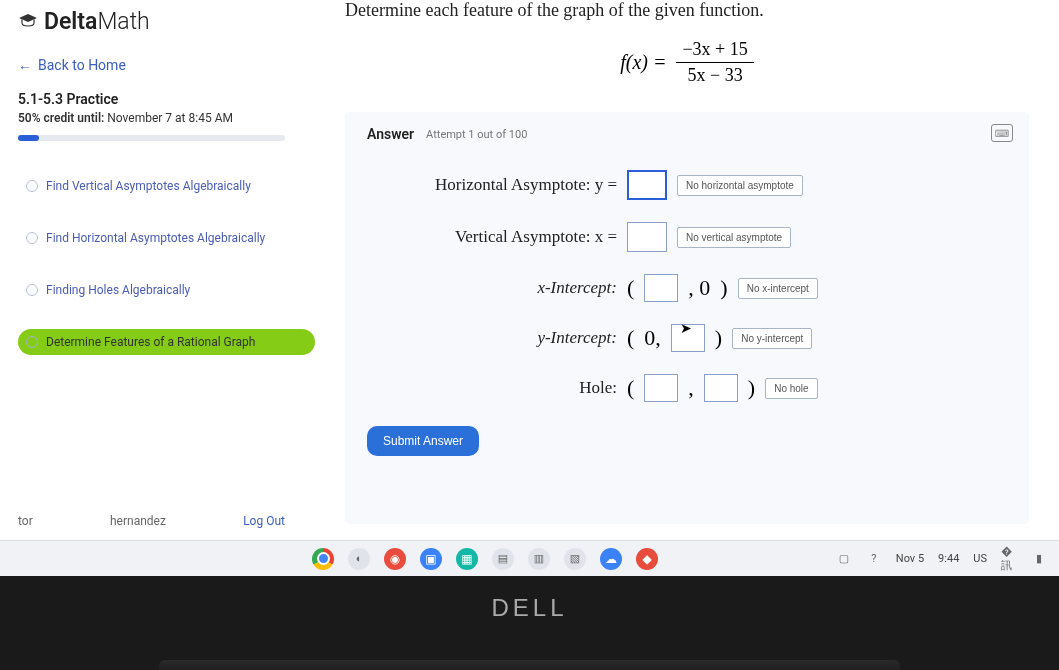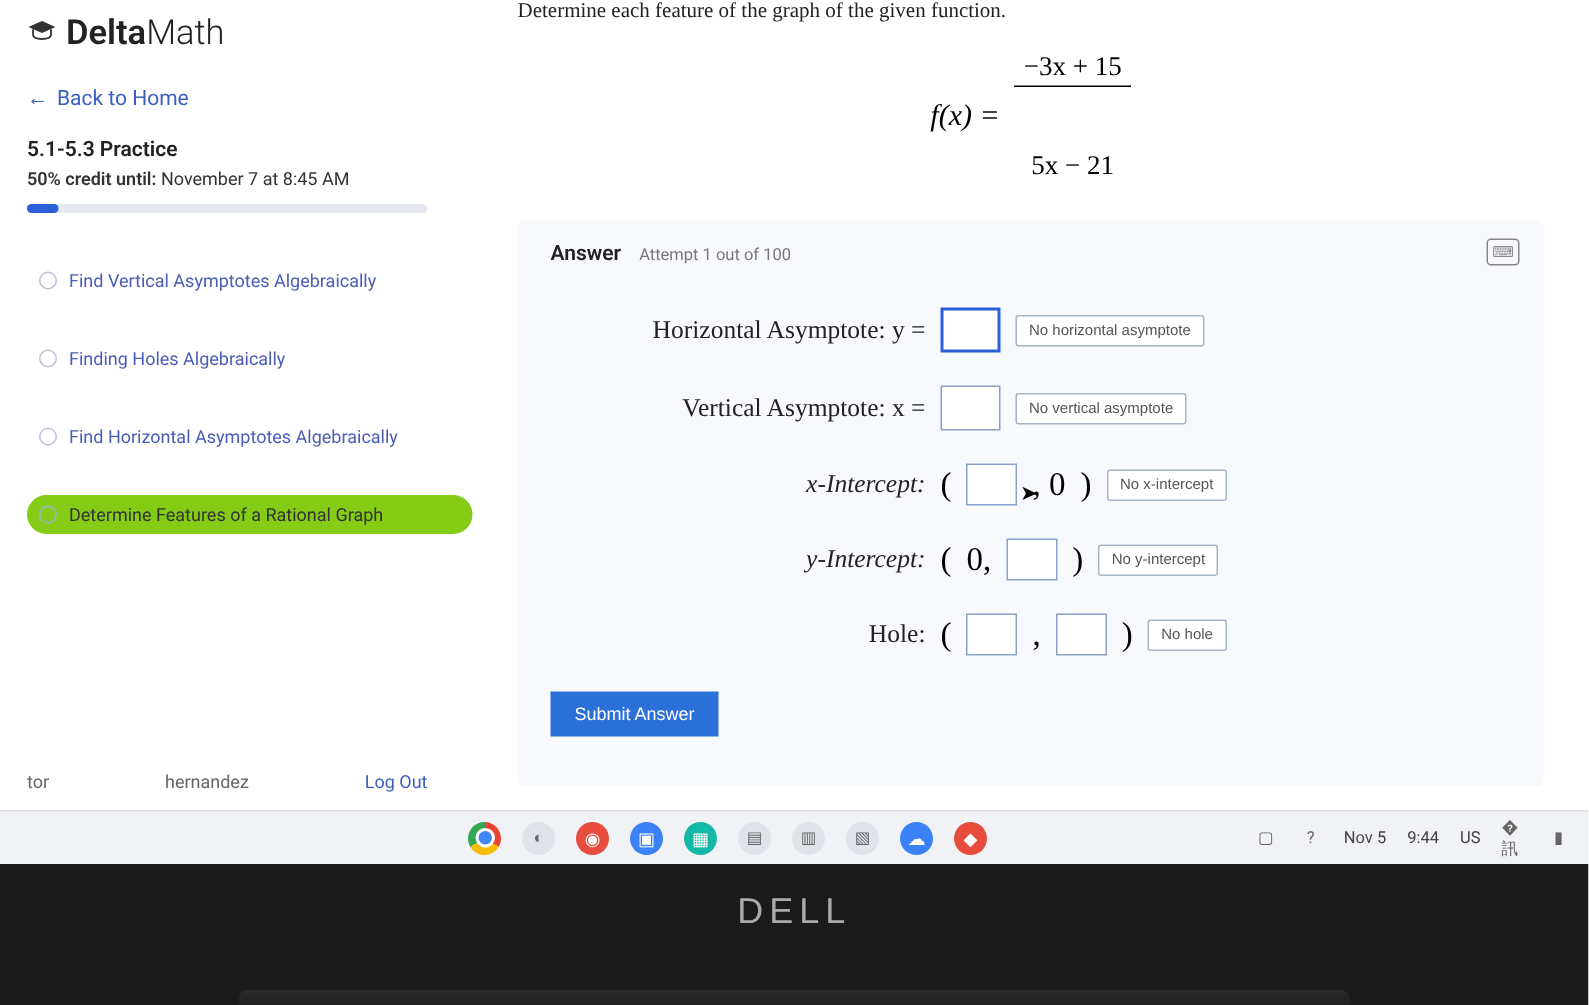--- a/index.html
+++ b/index.html
@@ -17,40 +17,40 @@
 .progress-bar { height: 6px; background: #e6e9ef; border-radius: 3px; margin-right: 30px; position: relative; margin-bottom: 32px; }
 .progress-fill { position: absolute; left: 0; top: 0; bottom: 0; width: 8%; background: #2b5fd8; border-radius: 3px; }
 .topics { list-style: none; display: flex; flex-direction: column; gap: 26px; }
 .topic { display: flex; align-items: center; gap: 8px; font-size: 12px; color: #4a5db5; padding: 6px 8px; border-radius: 14px; cursor: pointer; }
 .topic .circ { width: 12px; height: 12px; border: 1.5px solid #b8c0d8; border-radius: 50%; flex-shrink: 0; }
 .topic.active { background: #84cc16; color: #333; }
 .topic.active .circ { border-color: #a0b0d0; }
 .sidebar-footer { margin-top: auto; padding: 8px 30px 12px 0; display: flex; justify-content: space-between; align-items: center; font-size: 12px; color: #666; }
 .logout { color: #3b5fc0; cursor: pointer; }
 .main { flex: 1; padding: 0 30px 16px 30px; display: flex; flex-direction: column; }
-.prompt { font-family: Georgia, 'Times New Roman', serif; font-size: 14px; color: #222; margin-bottom: 18px; }
+.prompt { font-family: Georgia, 'Times New Roman', serif; font-size: 18px; color: #222; margin-bottom: 18px; }
 .formula { font-family: Georgia, 'Times New Roman', serif; font-size: 20px; text-align: center; margin-bottom: 26px; display: flex; justify-content: center; align-items: center; gap: 10px; }
-.frac { display: inline-flex; flex-direction: column; align-items: center; font-size: 18px; gap: 40px; }
+.frac { display: inline-flex; flex-direction: column; align-items: center; font-size: 18px; }
 .frac .num { border-bottom: 1.3px solid #000; padding: 0 6px 2px; }
 .frac .den { padding-top: 2px; }
 .answer-panel { background: #f7f9fc; border-radius: 4px; padding: 14px 22px 18px; position: relative; flex: 1; }
 .answer-head { display: flex; align-items: center; gap: 12px; margin-bottom: 28px; }
 .answer-head .lbl { font-weight: 600; font-size: 14px; color: #222; }
 .answer-head .attempt { font-size: 11px; color: #777; }
 .keypad-icon { position: absolute; right: 16px; top: 12px; width: 22px; height: 18px; border: 1.5px solid #888; border-radius: 3px; cursor: pointer; display: flex; align-items: center; justify-content: center; font-size: 10px; color: #888; }
 .rows { display: flex; flex-direction: column; gap: 22px; padding-left: 20px; }
 .row { display: flex; align-items: center; gap: 10px; }
 .row-label { font-family: Georgia, serif; font-size: 17px; color: #222; width: 230px; text-align: right; }
 .ital { font-style: italic; }
 .inp { width: 40px; height: 30px; border: 1.5px solid #8aa0c8; background: #fff; font-size: 14px; text-align: center; }
 .inp.focus { border: 2px solid #2b5fd8; }
 .inp.sm { width: 34px; height: 28px; }
 .paren { font-family: Georgia, serif; font-size: 22px; }
 .no-btn { border: 1px solid #a8b4c8; background: #fff; font-size: 10px; color: #555; padding: 4px 8px; border-radius: 2px; cursor: pointer; }
-.submit { margin-top: 24px; background: #2b6fd8; color: #fff; border: none; padding: 8px 16px; font-size: 12px; border-radius: 0; cursor: pointer; }
+.submit { margin-top: 24px; background: #2b6fd8; color: #fff; border: none; padding: 8px 16px; font-size: 12px; border-radius: 10px; cursor: pointer; }
 .cursor-arrow { position: absolute; left: 680px; top: 320px; font-size: 14px; pointer-events: none; }
 .taskbar { height: 36px; background: #f0f2f5; display: flex; align-items: center; padding: 0 12px; gap: 12px; border-top: 1px solid #ddd; }
 .taskbar .apps { display: flex; gap: 14px; margin-left: 300px; }
 .tb-icon { width: 22px; height: 22px; border-radius: 50%; display: flex; align-items: center; justify-content: center; font-size: 12px; cursor: pointer; }
 .tb-chrome { background: conic-gradient(#ea4335 0 120deg,#fbbc05 120deg 240deg,#34a853 240deg 360deg); position: relative; }
 .tb-chrome::after { content: ""; position: absolute; width: 9px; height: 9px; background: #4285f4; border: 2px solid #fff; border-radius: 50%; }
 .tb-generic { background: #e0e3ea; color: #666; font-size: 11px; }
 .tb-red { background: #e74c3c; color: #fff; }
 .tb-blue { background: #3b82f6; color: #fff; }
 .tb-teal { background: #14b8a6; color: #fff; }
@@ -86,45 +86,45 @@
     <div class="progress-bar">
         <div class="progress-fill"></div>
       </div>
     <ul class="topics">
       <li class="topic">
           <span class="circ"></span>
           <span>Find Vertical Asymptotes Algebraically</span>
         </li>
       <li class="topic">
           <span class="circ"></span>
+          <span>Find Horizontal Asymptotes Algebraically</span>
+        </li>
+      <li class="topic">
+          <span class="circ"></span>
           <span>Finding Holes Algebraically</span>
-        </li>
-      <li class="topic">
-          <span class="circ"></span>
-          <span>Find Horizontal Asymptotes Algebraically</span>
         </li>
       <li class="topic active">
           <span class="circ"></span>
           <span>Determine Features of a Rational Graph</span>
         </li>
     </ul>
     <div class="sidebar-footer">
       <span>tor</span>
       <span>hernandez</span>
       <span class="logout">Log Out</span>
     </div>
   </aside>
 
   <main class="main">
     <div class="prompt">Determine each feature of the graph of the given function.</div>
     <div class="formula">
       <span class="ital">f(x) =</span>
       <span class="frac">
         <span class="num">−3x + 15</span>
-        <span class="den">5x − 21</span>
+        <span class="den">5x − 33</span>
       </span>
     </div>
     <div class="answer-panel">
       <div class="answer-head">
         <span class="lbl">Answer</span>
         <span class="attempt">Attempt 1 out of 100</span>
       </div>
       <div class="keypad-icon">⌨</div>
       <div class="rows">
         <div class="row">

